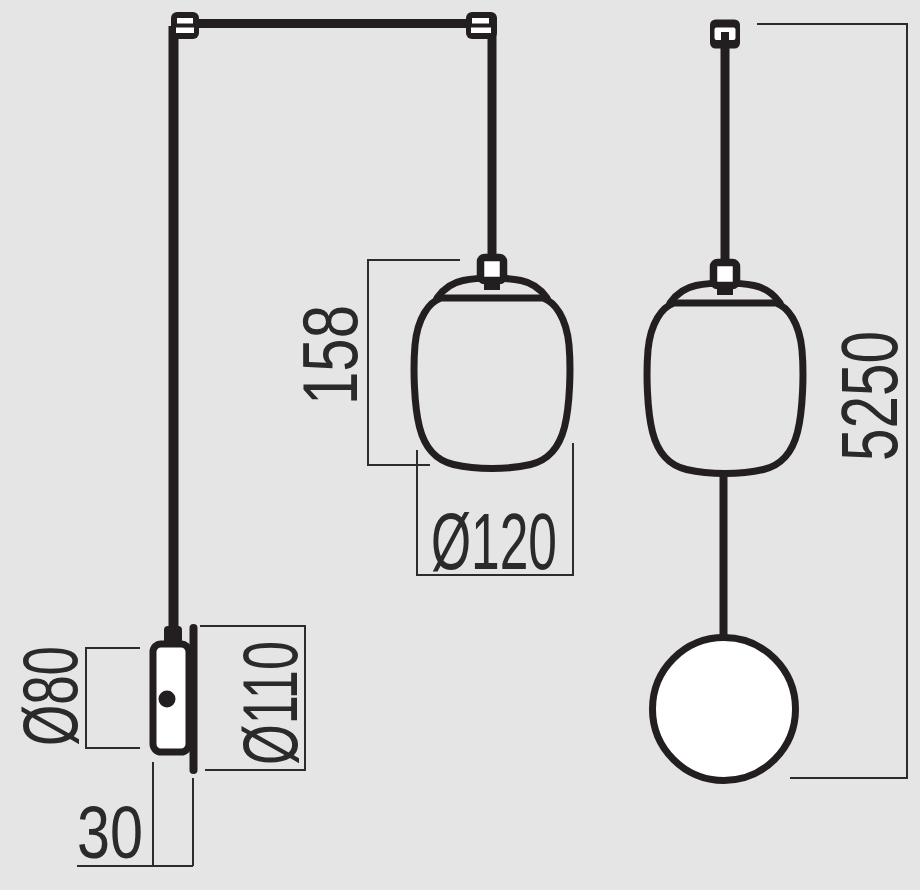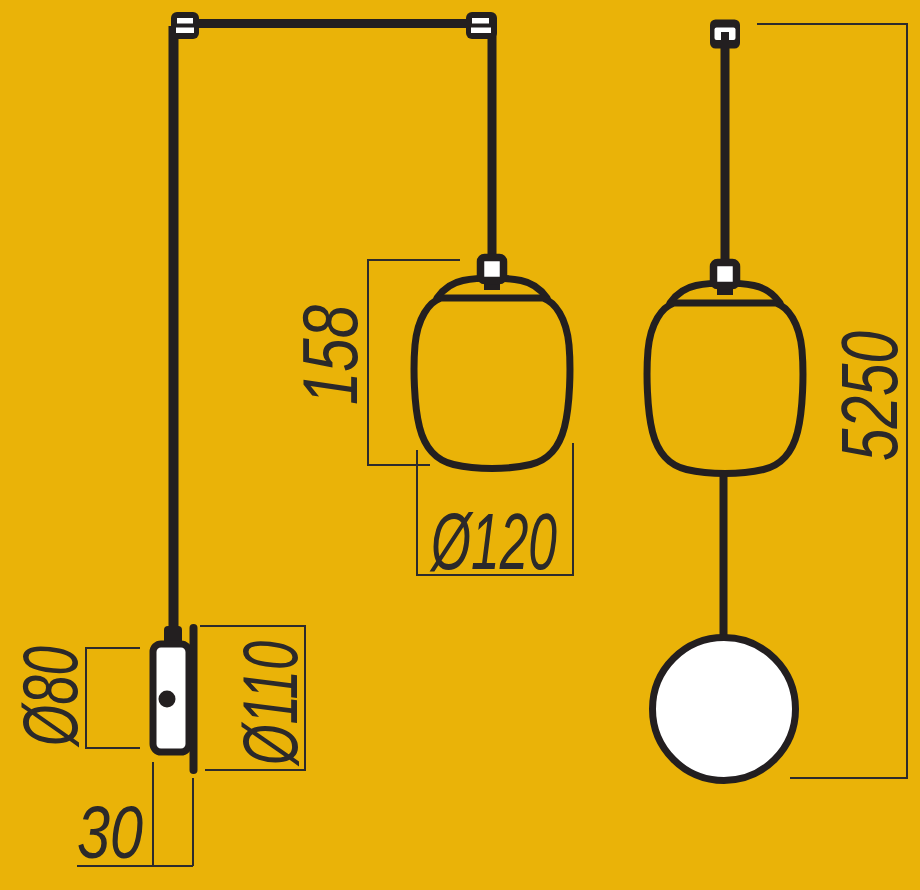--- a/index.html
+++ b/index.html
@@ -5,23 +5,22 @@
   html, body {
     margin: 0;
     padding: 0;
     background: #ffffff;
     font-family: "Liberation Sans", sans-serif;
   }
   .stage {
     position: relative;
     width: 920px;
     height: 890px;
-    background: #eab308;
+    background: #e5e5e5;
     overflow: hidden;
-    font-style: italic;
   }
   svg { display: block; }
   .dim-text {
     font-family: "Liberation Sans", sans-serif;
     font-weight: 400;
     fill: #2b292a;
   }
   .fixture-stroke {
     stroke: #231f20;
     fill: none;

